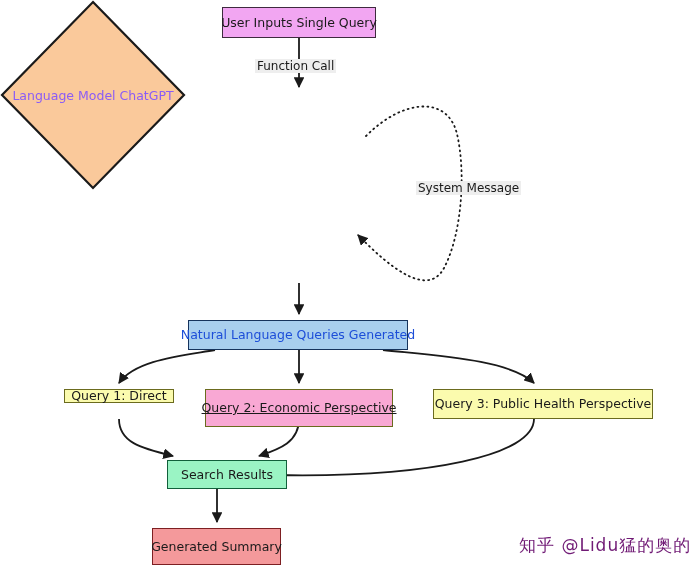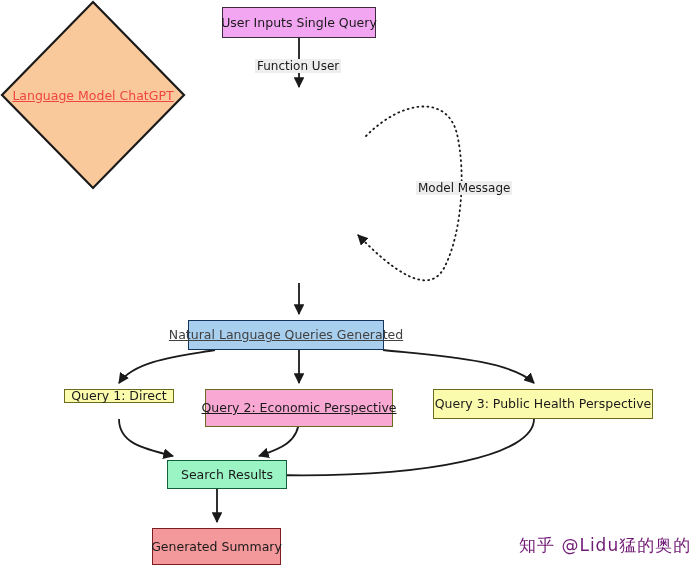--- a/index.html
+++ b/index.html
@@ -75,35 +75,33 @@
   .node-llm-wrap .diamond-text {
     position: absolute;
     left: 0;
     top: 0;
     width: 186px;
     height: 190px;
     display: flex;
     align-items: center;
     justify-content: center;
     font-size: 12.5px;
-    color: #ef4444;
-    white-space: nowrap;
-    text-decoration: underline;
+    color: #8b5cf6;
+    white-space: nowrap;
   }
 
   .node-nlq {
     left: 188px;
     top: 320px;
-    width: 196px;
+    width: 220px;
     height: 30px;
     background: #a9cfee;
     border: 1.6px solid #16335c;
     font-size: 12.5px;
-    color: #404040;
-    text-decoration: underline;
+    color: #1d4ed8;
   }
 
   .node-query1 {
     left: 64px;
     top: 389px;
     width: 110px;
     height: 14px;
     background: #fbfbae;
     border: 1.6px solid #6b6b1e;
     font-size: 12.5px;
@@ -252,19 +250,19 @@
   </div>
 
   <div class="node node-search-results">
     <span class="node-label">Search Results</span>
   </div>
 
   <div class="node node-generated-summary">
     <span class="node-label">Generated Summary</span>
   </div>
 
-  <div class="edge-label edge-label-function-call">Function User</div>
-
-  <div class="edge-label edge-label-system-message">Model Message</div>
+  <div class="edge-label edge-label-function-call">Function Call</div>
+
+  <div class="edge-label edge-label-system-message">System Message</div>
 
   <div class="watermark">知乎 @Lidu猛的奥的</div>
 
 </div>
 
 </body></html>

